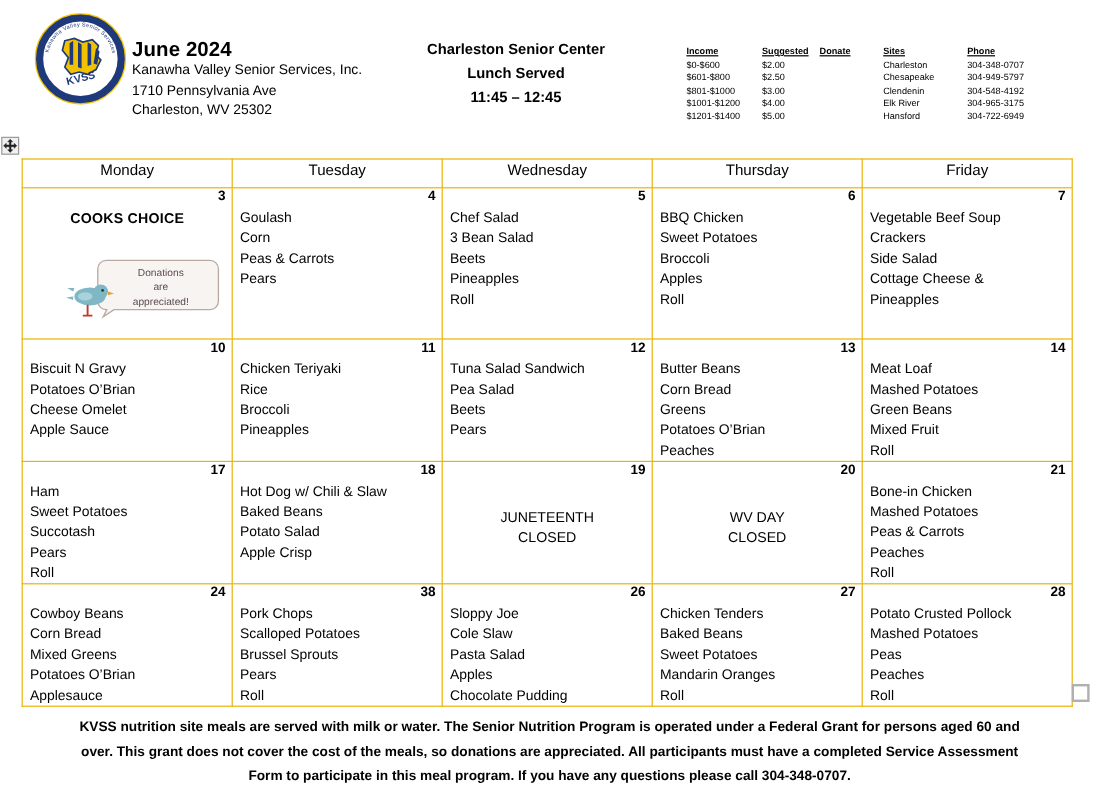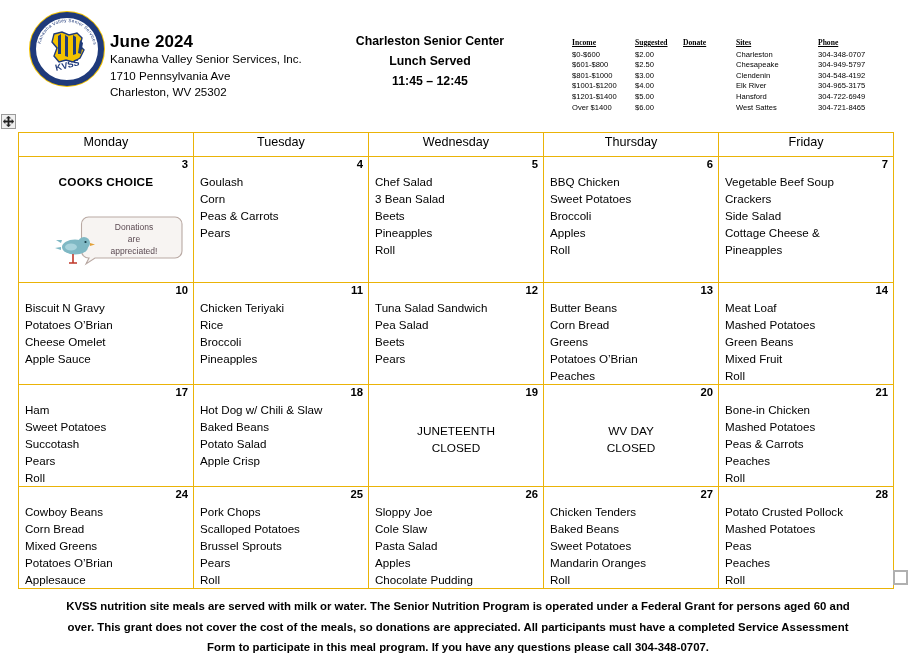--- a/index.html
+++ b/index.html
@@ -30,23 +30,23 @@
   #center-block { position: absolute; left: 300px; top: 31px; width: 260px; text-align: center; }
   #center-block .cline { font-size: 12.3px; font-weight: bold; line-height: 20px; }
 
   
   #info-table { position: absolute; left: 572px; top: 38px; font-size: 7.6px; line-height: 10.6px; }
   #info-table table { border-collapse: collapse; }
   #info-table td { padding: 0 0 0 0; vertical-align: top; white-space: nowrap; }
   #info-table .c-income { width: 63px; }
   #info-table .c-sugg   { width: 48px; }
   #info-table .c-don    { width: 53px; }
-  #info-table .c-site   { width: 82px; }
+  #info-table .c-site   { width: 70px; }
   #info-table .c-phone  { width: 60px; }
-  #info-table .hd { font-weight: bold; text-decoration: underline; padding-bottom: 1px; font-family: Liberation Serif, serif; }
+  #info-table .hd { font-weight: bold; text-decoration: underline; padding-bottom: 1px; }
 
   
   #move-handle {
     position: absolute; left: 1px; top: 114px; width: 15px; height: 15px;
     border: 1px solid #9a9a9a; background: #f0f0f0;
   }
   #move-handle svg { display:block; }
 
   
   #cal { position: absolute; left: 18px; top: 132px; width: 875px; border-collapse: collapse; table-layout: fixed; }
@@ -164,27 +164,20 @@
               <td class="c-site">Elk River</td>
               <td class="c-phone">304-965-3175</td>
             </tr>
             <tr>
               <td class="c-income">$1201-$1400</td>
               <td class="c-sugg">$5.00</td>
               <td class="c-don"></td>
               <td class="c-site">Hansford</td>
               <td class="c-phone">304-722-6949</td>
             </tr>
-            <tr>
-              <td class="c-income">Over $1400</td>
-              <td class="c-sugg">$6.00</td>
-              <td class="c-don"></td>
-              <td class="c-site">West Sattes</td>
-              <td class="c-phone">304-721-8465</td>
-            </tr>
           </tbody>
       </table>
     </div>
   </div>
 
   <div id="move-handle">
     <svg width="13" height="13" viewBox="0 0 13 13" aria-hidden="true">
       <path d="M6.5 1 L8.6 3.2 H7.2 V5.8 H9.8 V4.4 L12 6.5 L9.8 8.6 V7.2 H7.2 V9.8 H8.6 L6.5 12 L4.4 9.8 H5.8 V7.2 H3.2 V8.6 L1 6.5 L3.2 4.4 V5.8 H5.8 V3.2 H4.4 Z" fill="#222222" stroke="#222222" stroke-width="0.4"></path>
     </svg>
   </div>
@@ -367,21 +360,21 @@
             <div class="daynum">24</div>
             <div class="items">
               <div>Cowboy Beans</div>
               <div>Corn Bread</div>
               <div>Mixed Greens</div>
               <div>Potatoes O’Brian</div>
               <div>Applesauce</div>
             </div>
           </td>
           <td>
-            <div class="daynum">25</div>
+            <div class="daynum">38</div>
             <div class="items">
               <div>Pork Chops</div>
               <div>Scalloped Potatoes</div>
               <div>Brussel Sprouts</div>
               <div>Pears</div>
               <div>Roll</div>
             </div>
           </td>
           <td>
             <div class="daynum">26</div>

